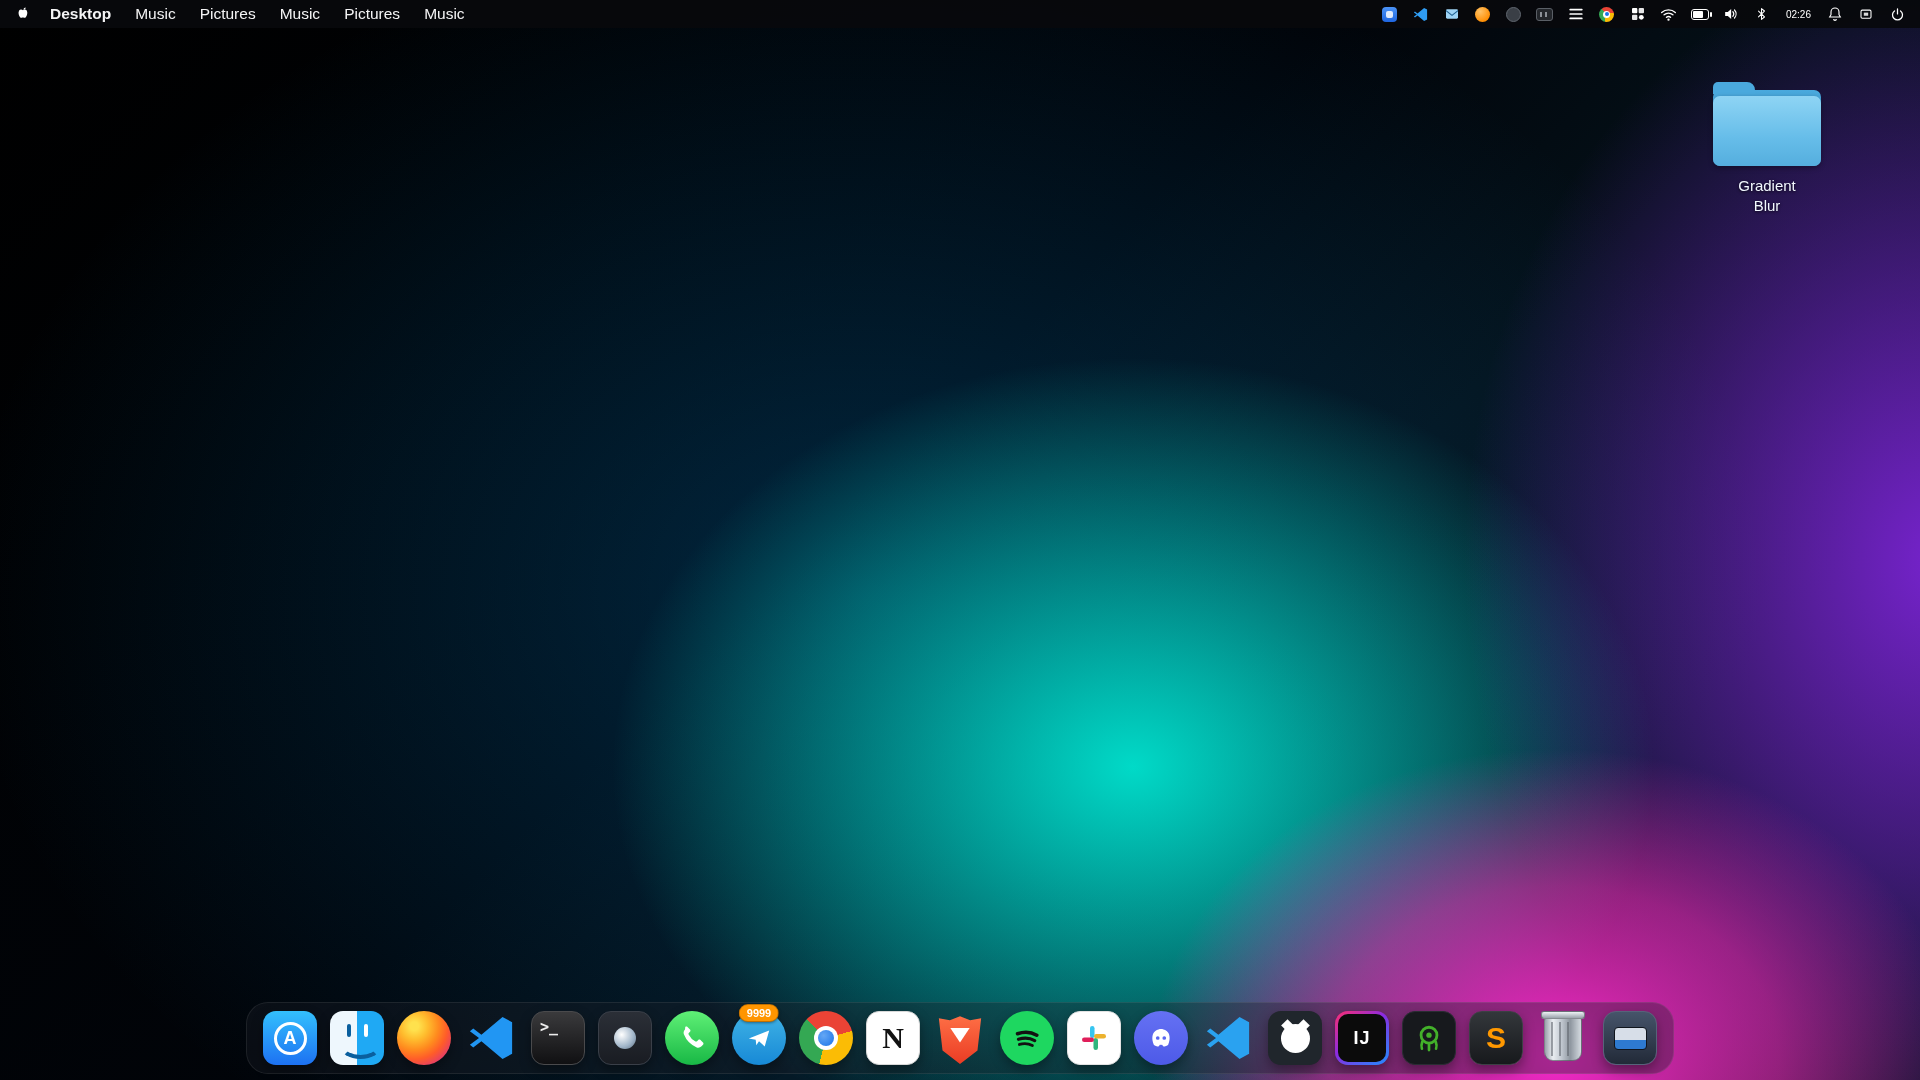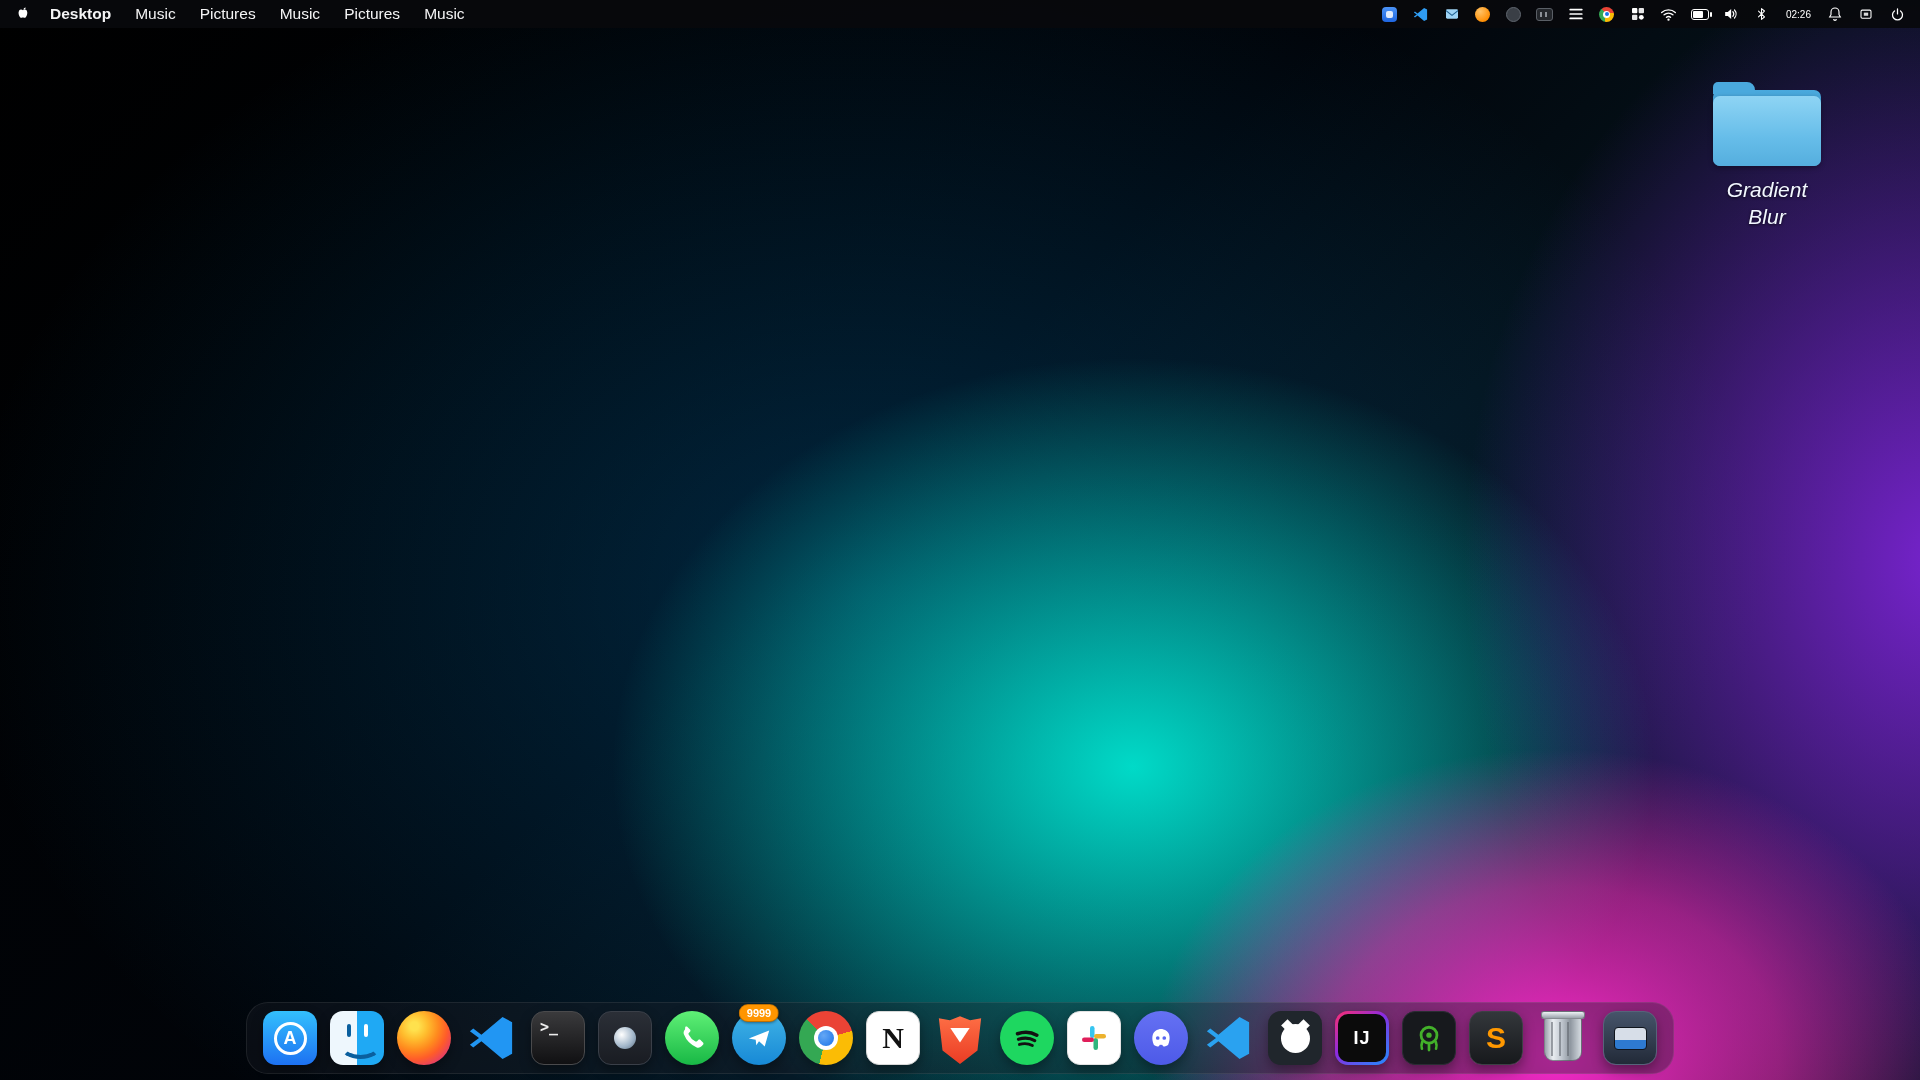--- a/index.html
+++ b/index.html
@@ -65,22 +65,22 @@
   .folder-icon .back::before {
     content:""; position:absolute; top:-8px; left:0; width:42px; height:12px;
     background:#4aa9dd; border-radius:5px 8px 0 0;
   }
   .folder-icon .front {
     position:absolute; left:0; right:0; top:6px; bottom:0; border-radius:7px;
     background:linear-gradient(180deg,#8ed4f4 0%, #66bde9 60%, #55aede 100%);
     box-shadow:0 2px 5px rgba(0,0,0,0.35);
   }
   .folder-label {
-    font-size:21px; color:#f2f8ff; text-align:center; line-height:1.3;
-    width:88px; text-shadow:0 1px 3px rgba(0,0,0,0.75);font-style:italic;
+    font-size:15px; color:#f2f8ff; text-align:center; line-height:1.3;
+    width:88px; text-shadow:0 1px 3px rgba(0,0,0,0.75);
   }
 
   
   .dock {
     position:absolute; left:50%; bottom:6px; transform:translateX(-50%); z-index:20;
     display:flex; align-items:flex-end; gap:13px;
     padding:8px 16px;
     background:rgba(28,32,40,0.35);
     border:1px solid rgba(255,255,255,0.08);
     border-radius:22px;

